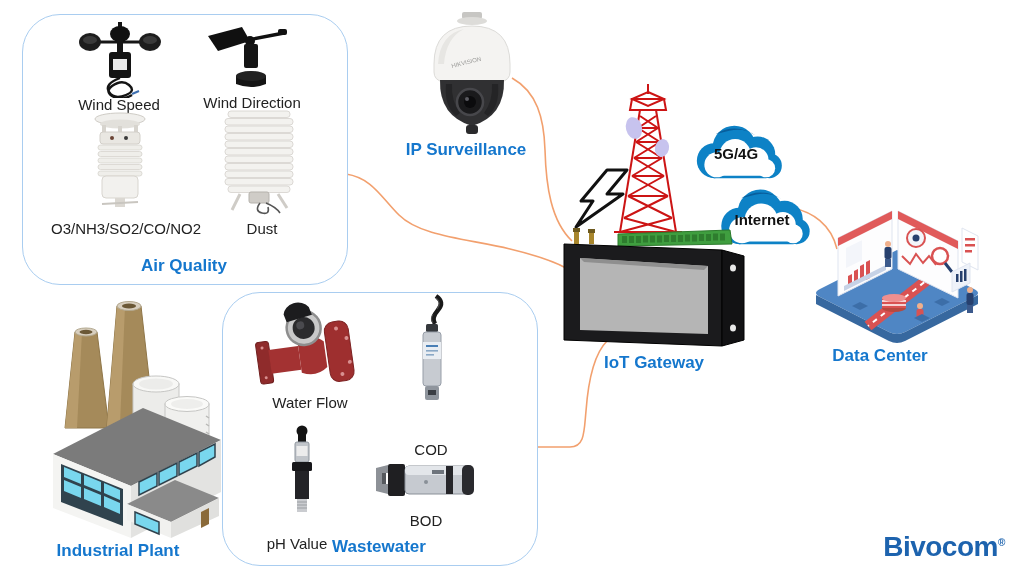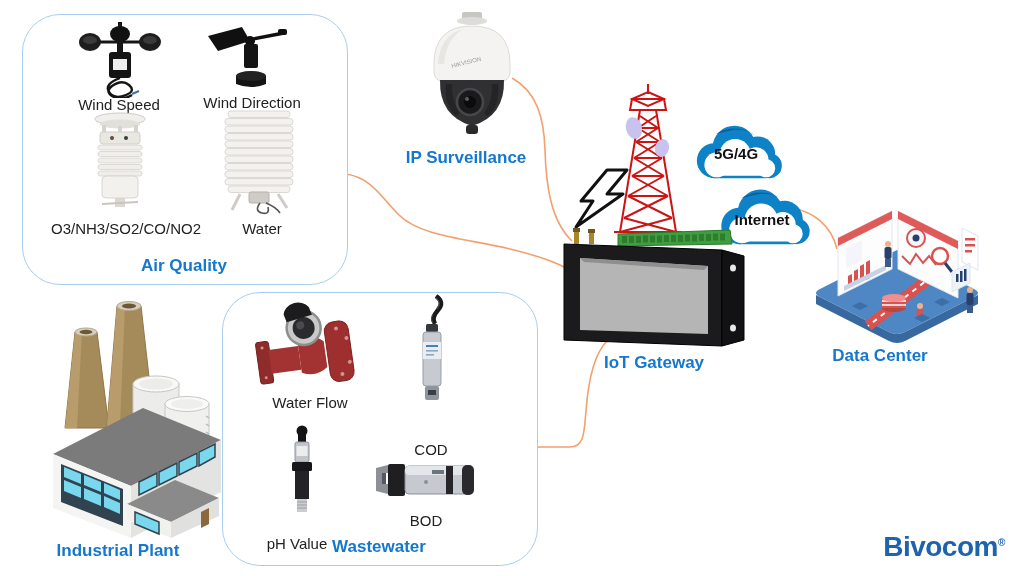--- a/index.html
+++ b/index.html
@@ -91,39 +91,39 @@
       <rect x="5" y="53.5" width="68" height="6.5" rx="3"></rect>
       <rect x="5" y="61" width="68" height="6.5" rx="3"></rect>
       <rect x="5" y="68.5" width="68" height="6.5" rx="3"></rect>
       <rect x="8" y="76" width="62" height="6.5" rx="3"></rect>
     </g>
     <rect x="29" y="82" width="20" height="11" rx="2" fill="#cfccc7" stroke="#b5b2ac"></rect>
     <path d="M20,84 l-8,16" stroke="#cfccc7" stroke-width="3"></path>
     <path d="M58,84 l9,14" stroke="#cfccc7" stroke-width="3"></path>
     <path d="M40,93 q-6,8 2,10 q8,2 6,-6 M46,93 q10,4 14,10" fill="none" stroke="#555" stroke-width="1.6"></path>
   </svg>
-  <div class="sensor-label" style="left:202px;top:221px;width:120px;">Water</div>
+  <div class="sensor-label" style="left:202px;top:221px;width:120px;">Dust</div>
 
   <div class="blue-title" style="left:22px;top:256px;width:324px;">Air Quality</div>
 
   <svg class="abs" style="left:424px;top:12px;" width="96" height="134" viewBox="0 0 96 134">
     <rect x="38" y="0" width="20" height="7" rx="2" fill="#c7c6c3"></rect>
     <ellipse cx="48" cy="9" rx="15" ry="4" fill="#dddcd9"></ellipse>
     <path d="M10,52 Q10,14 48,14 Q86,14 86,52 L86,60 Q86,68 77,70 L19,70 Q10,68 10,60 Z" fill="#f4f3f1" stroke="#dcdbd8"></path>
     <path d="M14,52 Q16,22 40,17 Q22,26 20,52 Z" fill="#e7e6e3"></path>
     <text x="28" y="56" font-size="6" fill="#9a9a98" transform="rotate(-14 28 56)" font-family="Liberation Sans, sans-serif">HIKVISION</text>
     <path d="M16,68 Q15,104 48,114 Q81,104 80,68 Z" fill="#303032"></path>
     <path d="M22,72 q-2,22 10,32 l4,-3 q-9,-12 -8,-29 z" fill="#242426"></path>
     <path d="M74,72 q2,22 -10,32 l-4,-3 q9,-12 8,-29 z" fill="#242426"></path>
     <circle cx="46" cy="90" r="13" fill="#1a1a1c" stroke="#47474b" stroke-width="2.5"></circle>
     <circle cx="46" cy="90" r="6" fill="#0b0b0d"></circle>
     <circle cx="43" cy="87" r="2" fill="#5c5c62"></circle>
     <rect x="42" y="113" width="12" height="9" rx="3" fill="#2a2a2c"></rect>
   </svg>
-  <div class="blue-title" style="left:396px;top:148px;width:140px;">IP Surveillance</div>
+  <div class="blue-title" style="left:396px;top:140px;width:140px;">IP Surveillance</div>
 
   <svg class="abs" style="left:600px;top:84px;" width="96" height="154" viewBox="0 0 96 154">
     <g stroke="#cc1414" stroke-width="2" fill="none">
       <line x1="48" y1="0" x2="48" y2="10"></line>
       <polygon points="48,8 64,15 48,22 32,15"></polygon>
       <polygon points="32,15 64,15 66,26 30,26"></polygon>
       <line x1="30" y1="26" x2="66" y2="26"></line>
       <path d="M40,26 L20,148"></path>
       <path d="M56,26 L76,148"></path>
       <path d="M40,32 L58,44 M56,32 L38,44 M38,44 L60,58 M58,44 L36,58 M36,58 L62,74 M60,58 L34,74 M34,74 L64,92 M62,74 L32,92 M32,92 L68,112 M64,92 L28,112 M28,112 L72,134 M68,112 L24,134 M24,134 L76,148 M72,134 L20,148"></path>

